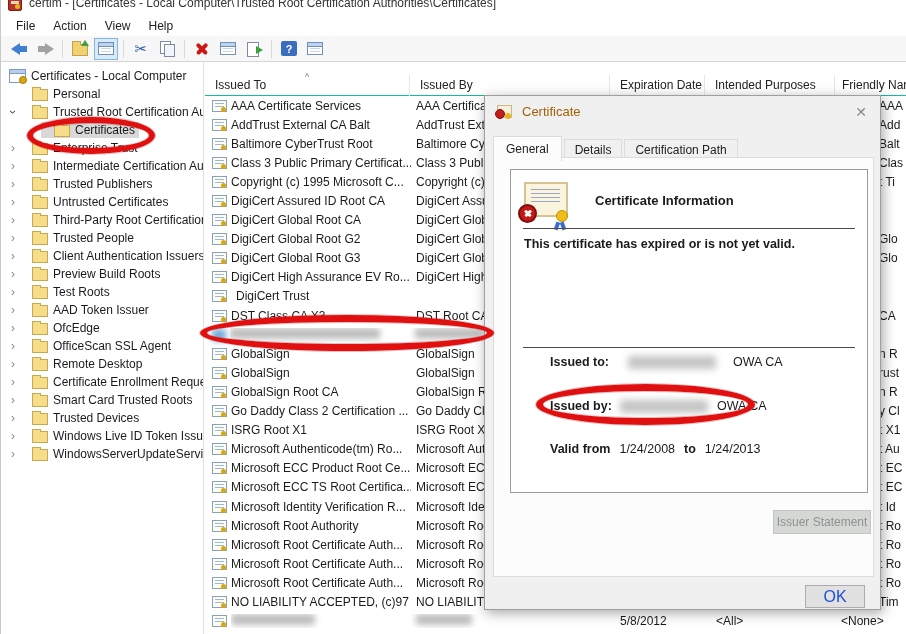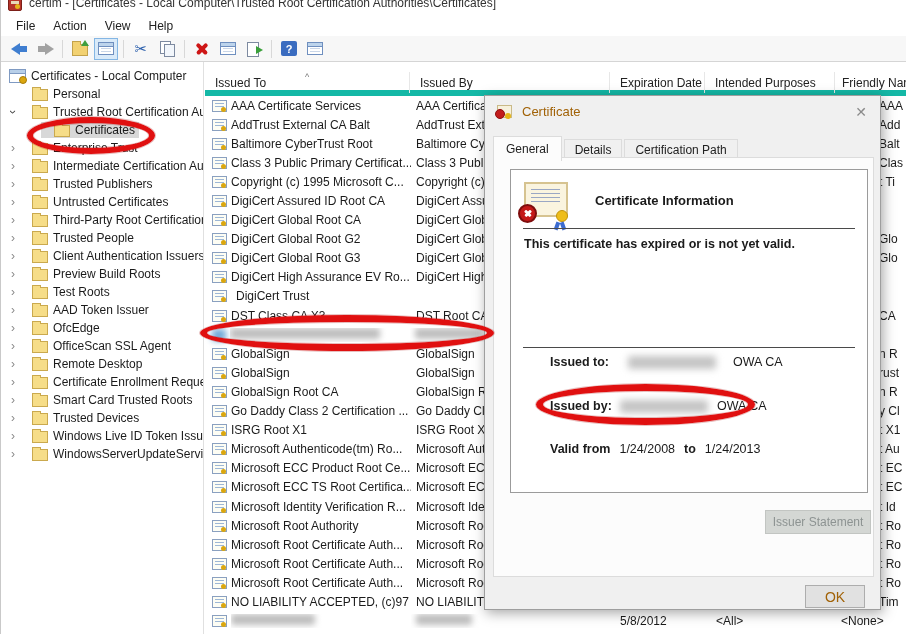--- a/index.html
+++ b/index.html
@@ -58,21 +58,21 @@
   .chev.none { visibility:hidden; }
   .folder-ic { flex:none; position:relative; width:16px; height:12px; background:#f6dd88; border:1px solid #caa94e; margin:0 5px 0 13px; }
   .folder-ic::before { content:""; position:absolute; left:-1px; top:-3px; width:7px; height:2px; background:#f6dd88; border:1px solid #caa94e; border-bottom:none; }
   .store-ic { flex:none; position:relative; width:17px; height:14px; background:#fff; border:1px solid #7f9ac2; margin:0 5px 0 1px; }
   .store-ic::before { content:""; position:absolute; left:0; top:0; width:100%; height:3px; background:#b8cfe8; border-bottom:1px solid #7f9ac2; }
   .store-ic::after { content:""; position:absolute; right:-2px; bottom:-2px; width:6px; height:6px; border-radius:50%; background:#dba70e; border:1px solid #a87c08; }
   .tsel { display:flex; align-items:flex-end; }
   .tsel.sel { background:#d8d8d8; padding:1px 4px 1px 0; }
 
   #listpane { position:absolute; left:204px; top:0; width:702px; height:572px; background:#fff; overflow:hidden; }
-  #lheader { position:relative; height:21px; margin-top:13px; display:flex; align-items:center; border-bottom:6px solid #14b8a6; }
+  #lheader { position:relative; height:21px; margin-top:13px; display:flex; align-items:center; border-bottom:1px solid #14b8a6; }
   .hcell { height:21px; display:flex; align-items:center; padding-left:10px; border-right:1px solid #e7e7e7; color:#222; white-space:nowrap; overflow:hidden; }
   .h-to{width:205px;} .h-by{width:200px;} .h-exp{width:95px;} .h-int{width:130px;} .h-fri{flex:1; padding-left:7px;}
   #sortcaret { position:absolute; left:100px; top:-3px; font-size:9px; color:#777; }
 
   .lrow { height:19.1px; display:flex; align-items:center; white-space:nowrap; }
   .cert-ic { flex:none; position:relative; width:15px; height:12px; background:#fdfdf4; border:1px solid #8aa0c0; margin:0 4px 0 7px; }
   .cert-ic::before { content:""; position:absolute; left:2px; top:2px; width:9px; height:5px;
     background:repeating-linear-gradient(#9db7d6 0 1px, transparent 1px 3px); }
   .cert-ic::after { content:""; position:absolute; right:0px; bottom:-1px; width:5px; height:5px; border-radius:50%; background:#dba70e; }
   .c-to { width:180px; overflow:hidden; }
@@ -113,22 +113,22 @@
   #cert-heading { position:absolute; left:84px; top:23px; font-weight:bold; font-size:13px; }
   .hrline { position:absolute; left:12px; right:12px; height:1px; background:#4a4a4a; }
   #hr1 { top:58px; } #hr2 { top:177px; }
   #status-text { position:absolute; left:13px; top:67px; font-weight:bold; font-size:12.5px; }
   .drow { position:absolute; left:39px; display:flex; align-items:center; font-size:12.5px; }
   #row-to { top:185px;gap:8px; } #row-by { top:229px; } #row-valid { top:272px; }
   .dlabel { font-weight:bold; width:70px; }
   .dblob { width:88px; height:13px; background:#c4c4c4; border-radius:2px; filter:blur(3.5px); margin-right:9px; }
   .vspan { margin-right:9px; } .vbold { font-weight:bold; }
 
-  #issuer-btn { position:absolute; right:9px; top:414px; width:106px; height:24px; background:#d4d7d4; border:1px solid #c2c5c2; color:#8d9392; font-size:12px; display:flex; align-items:center; justify-content:center;margin-left:12px; }
-  #ok-btn { position:absolute; left:320px; top:489px; width:60px; height:23px; background:#e1e1e1; border:1px solid #adadad; font-size:14px; display:flex; align-items:center; justify-content:center; color:#a16207; }
+  #issuer-btn { position:absolute; right:9px; top:414px; width:98px; height:24px; background:#d4d7d4; border:1px solid #c2c5c2; color:#8d9392; font-size:12px; display:flex; align-items:center; justify-content:center;margin-left:12px; }
+  #ok-btn { position:absolute; left:320px; top:489px; width:60px; height:23px; background:#e1e1e1; border:1px solid #adadad; font-size:16px; display:flex; align-items:center; justify-content:center; color:#1d4ed8; }
 
   
   .ann { position:absolute; border:6px solid #e01010; border-radius:50%; z-index:30; box-shadow:0 0 0 1px rgba(160,0,0,.25), inset 0 0 0 1px rgba(160,0,0,.25); }
   #ann-tree { left:26px; top:117px; width:128px; height:37px; }
   #ann-row { left:199px; top:315px; width:294px; height:36px; border-width:7px; }
   #ann-issuedby { left:535px; top:384px; width:219px; height:41px; border-width:7px; }
 </style>
 </head>
 <body>
 

